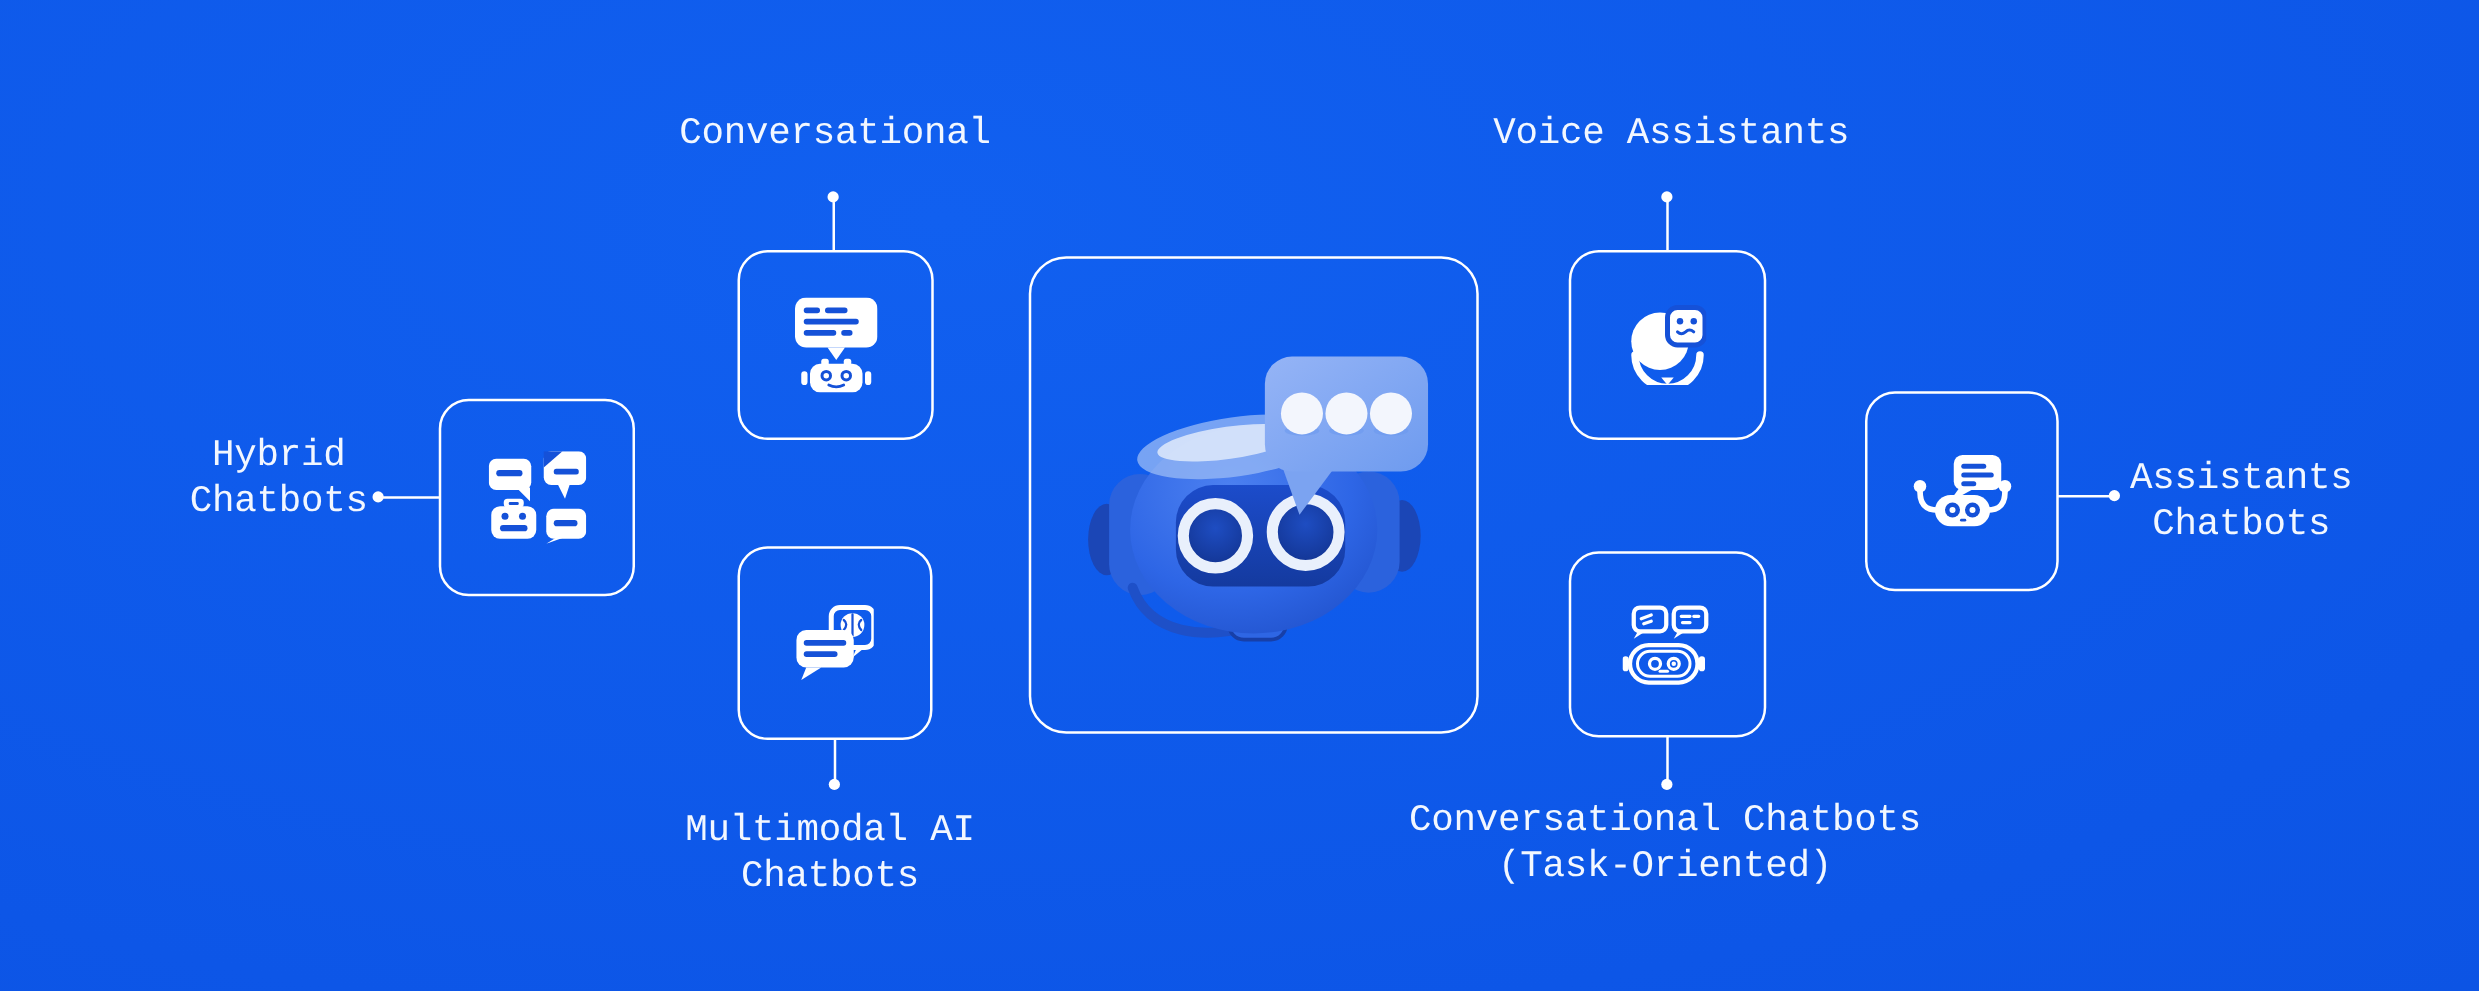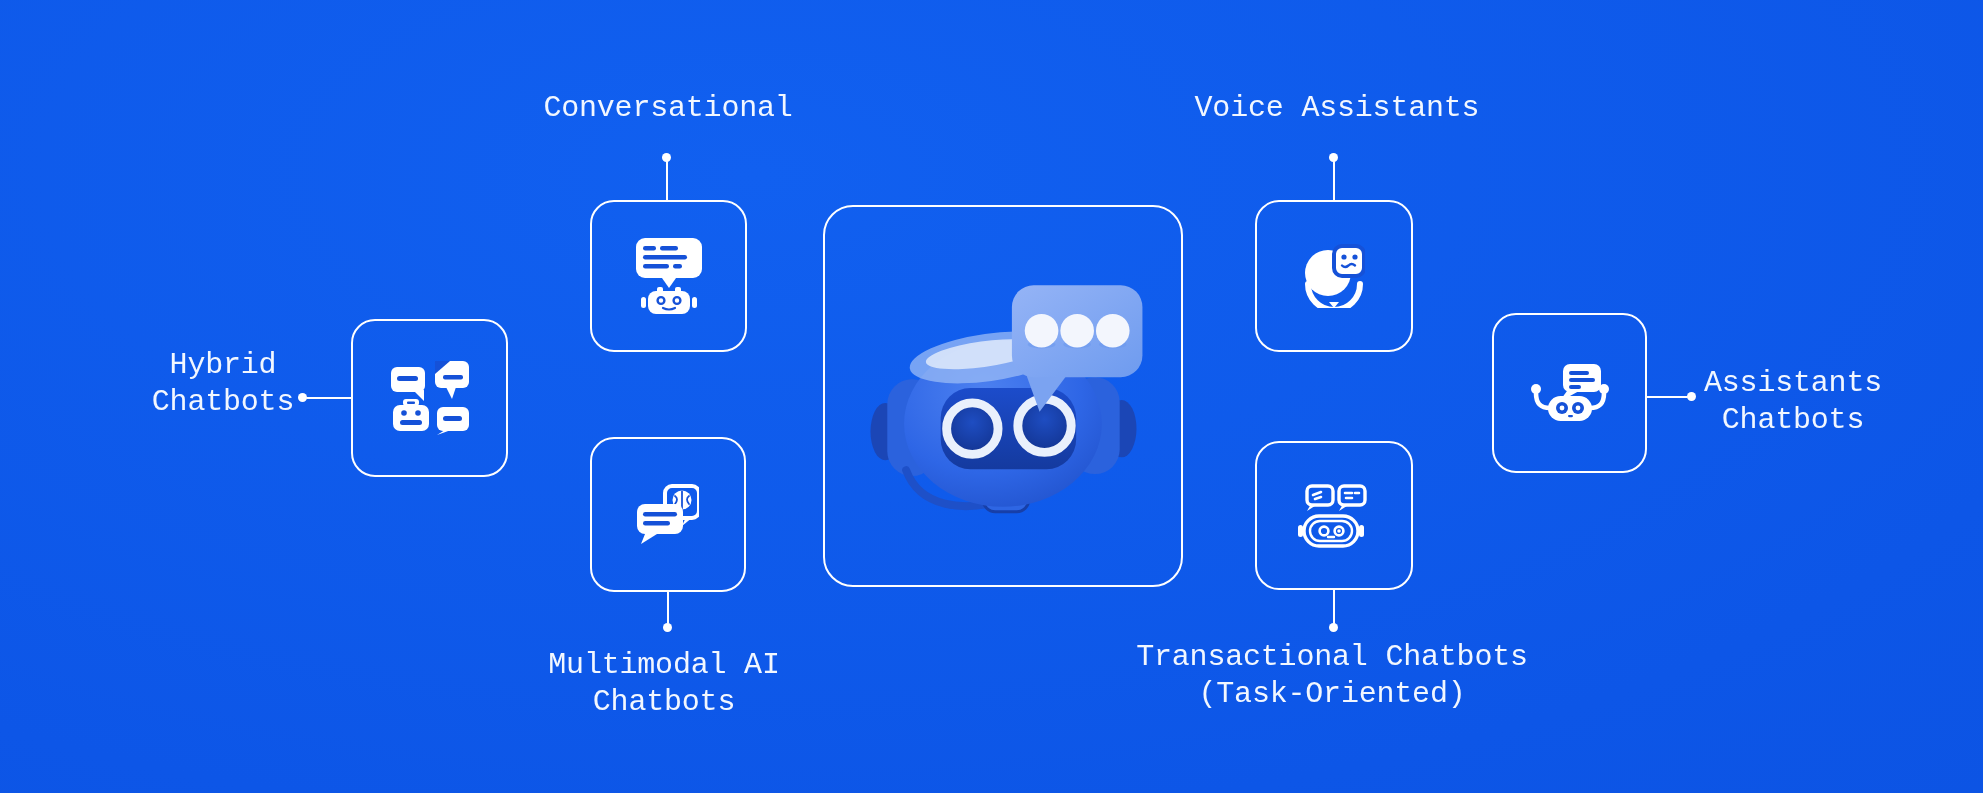--- a/index.html
+++ b/index.html
@@ -42,21 +42,21 @@
   </div>
   <div class="label" style="left:183px;top:384px;margin-left:40px;">
     <span>Hybrid</span>
     <span>Chatbots</span>
   </div>
   <div class="label" style="left:664px;top:684px;">
     <span>Multimodal AI</span>
     <span>Chatbots</span>
   </div>
   <div class="label" style="left:1332px;top:676px;">
-    <span>Transactional Chatbots</span>
+    <span>Conversational Chatbots</span>
     <span>(Task-Oriented)</span>
   </div>
   <div class="label" style="left:1793px;top:402px;">
     <span>Assistants</span>
     <span>Chatbots</span>
   </div>
 
   <div class="dot" style="left:662px;top:153px;"></div>
   <div class="vline" style="left:666px;top:161px;height:40px;"></div>
 

